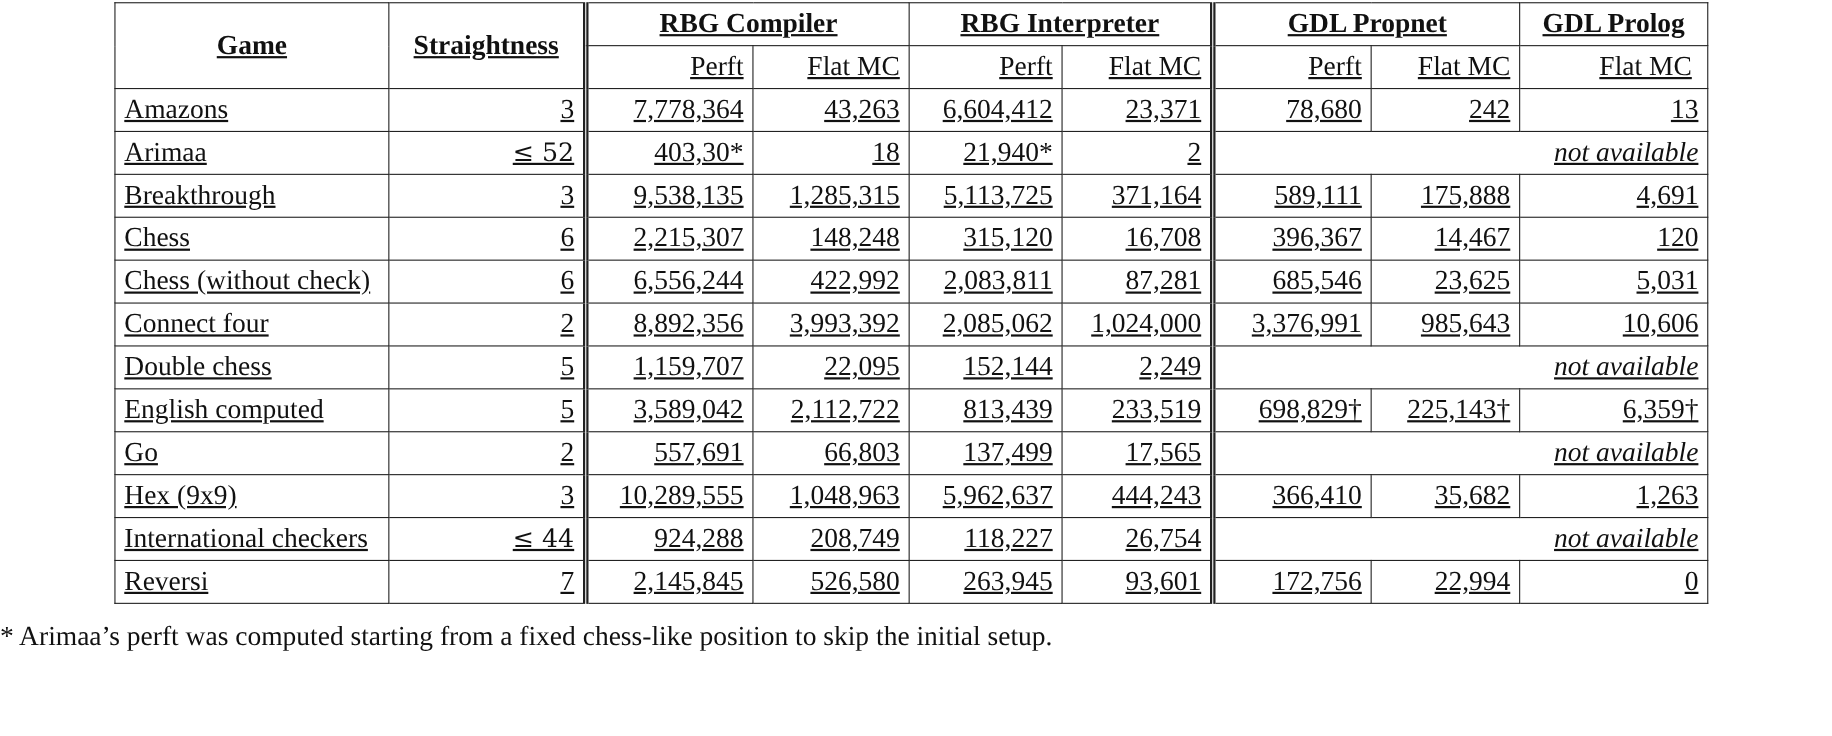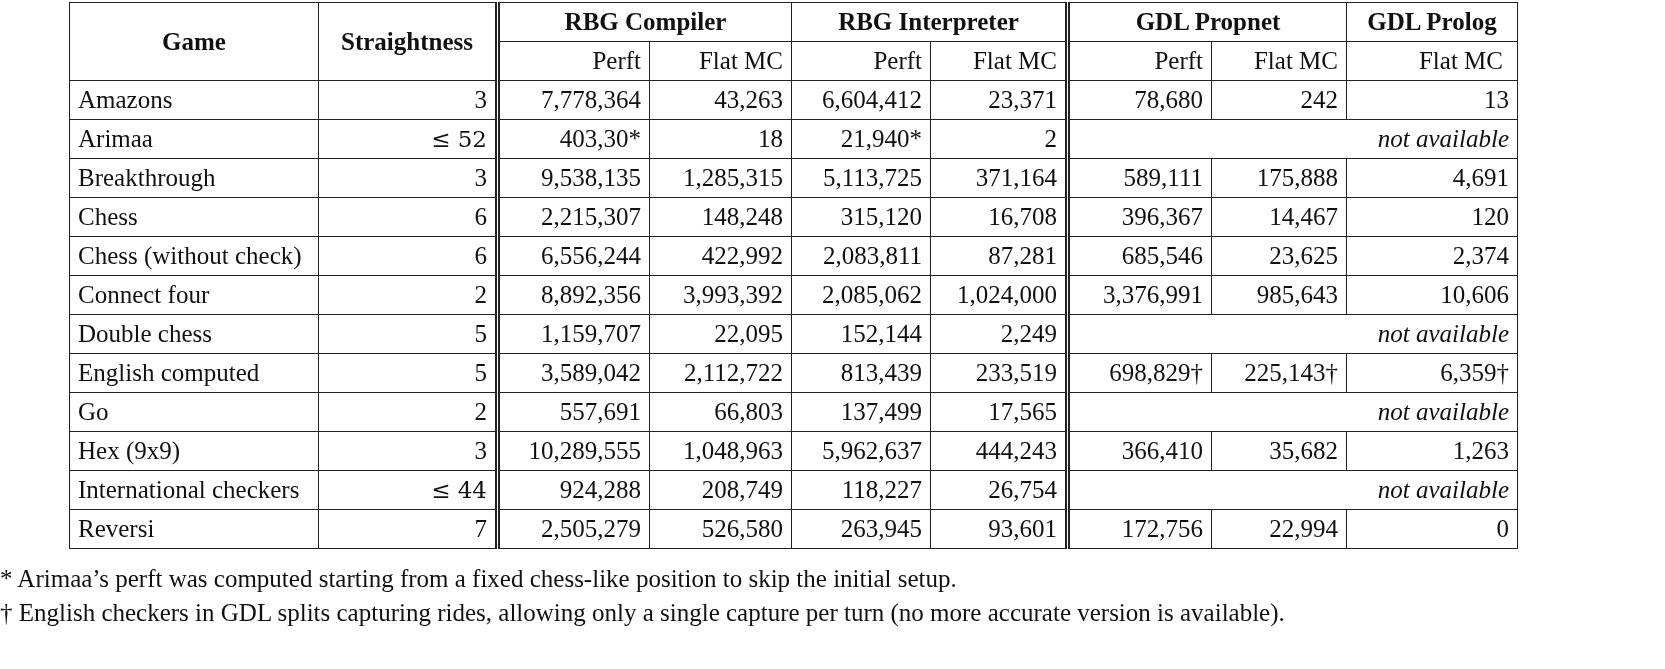--- a/index.html
+++ b/index.html
@@ -1,23 +1,24 @@
 <!DOCTYPE html>
 <html><head>
 <meta charset="utf-8">
 <style>
   html, body { margin: 0; padding: 0; background: #ffffff; }
   body {
     width: 1665px; height: 669px; position: relative; overflow: hidden;
     font-family: "Liberation Serif", "DejaVu Serif", serif; color: #111;
   }
   table.results {
-    position: absolute; left: 69px; top: 2px;
+    position: absolute; left: 104px; top: 2px;
     border-collapse: collapse;
     font-size: 25px;
+    text-decoration: underline;
   }
   table.results td, table.results th {
     border: 1.5px solid #222;
     padding: 0 8px;
     height: 38px;
     line-height: 38px;
     white-space: nowrap;
   }
   table.results th { font-weight: bold; font-size: 25px; }
   th.group { height: 37px; line-height: 37px; }
@@ -112,21 +113,21 @@
       </tr>
       <tr>
         <td class="name">Chess (without check)</td>
         <td class="num dbl-right">6</td>
         <td class="num">6,556,244</td>
         <td class="num">422,992</td>
         <td class="num">2,083,811</td>
         <td class="num dbl-right">87,281</td>
         <td class="num">685,546</td>
         <td class="num">23,625</td>
-        <td class="num">2,374</td>
+        <td class="num">5,031</td>
       </tr>
       <tr>
         <td class="name">Connect four</td>
         <td class="num dbl-right">2</td>
         <td class="num">8,892,356</td>
         <td class="num">3,993,392</td>
         <td class="num">2,085,062</td>
         <td class="num dbl-right">1,024,000</td>
         <td class="num">3,376,991</td>
         <td class="num">985,643</td>
@@ -177,27 +178,26 @@
         <td class="num dbl-right le">≤ 44</td>
         <td class="num">924,288</td>
         <td class="num">208,749</td>
         <td class="num">118,227</td>
         <td class="num dbl-right">26,754</td>
         <td class="na" colspan="3">not available</td>
       </tr>
       <tr>
         <td class="name">Reversi</td>
         <td class="num dbl-right">7</td>
-        <td class="num">2,505,279</td>
+        <td class="num">2,145,845</td>
         <td class="num">526,580</td>
         <td class="num">263,945</td>
         <td class="num dbl-right">93,601</td>
         <td class="num">172,756</td>
         <td class="num">22,994</td>
         <td class="num">0</td>
       </tr>
     </tbody>
 </table>
 
 <div class="footnotes">
   <div>* Arimaa’s perft was computed starting from a fixed chess-like position to skip the initial setup.</div>
-  <div>† English checkers in GDL splits capturing rides, allowing only a single capture per turn (no more accurate version is available).</div>
 </div>
 
 </body></html>

